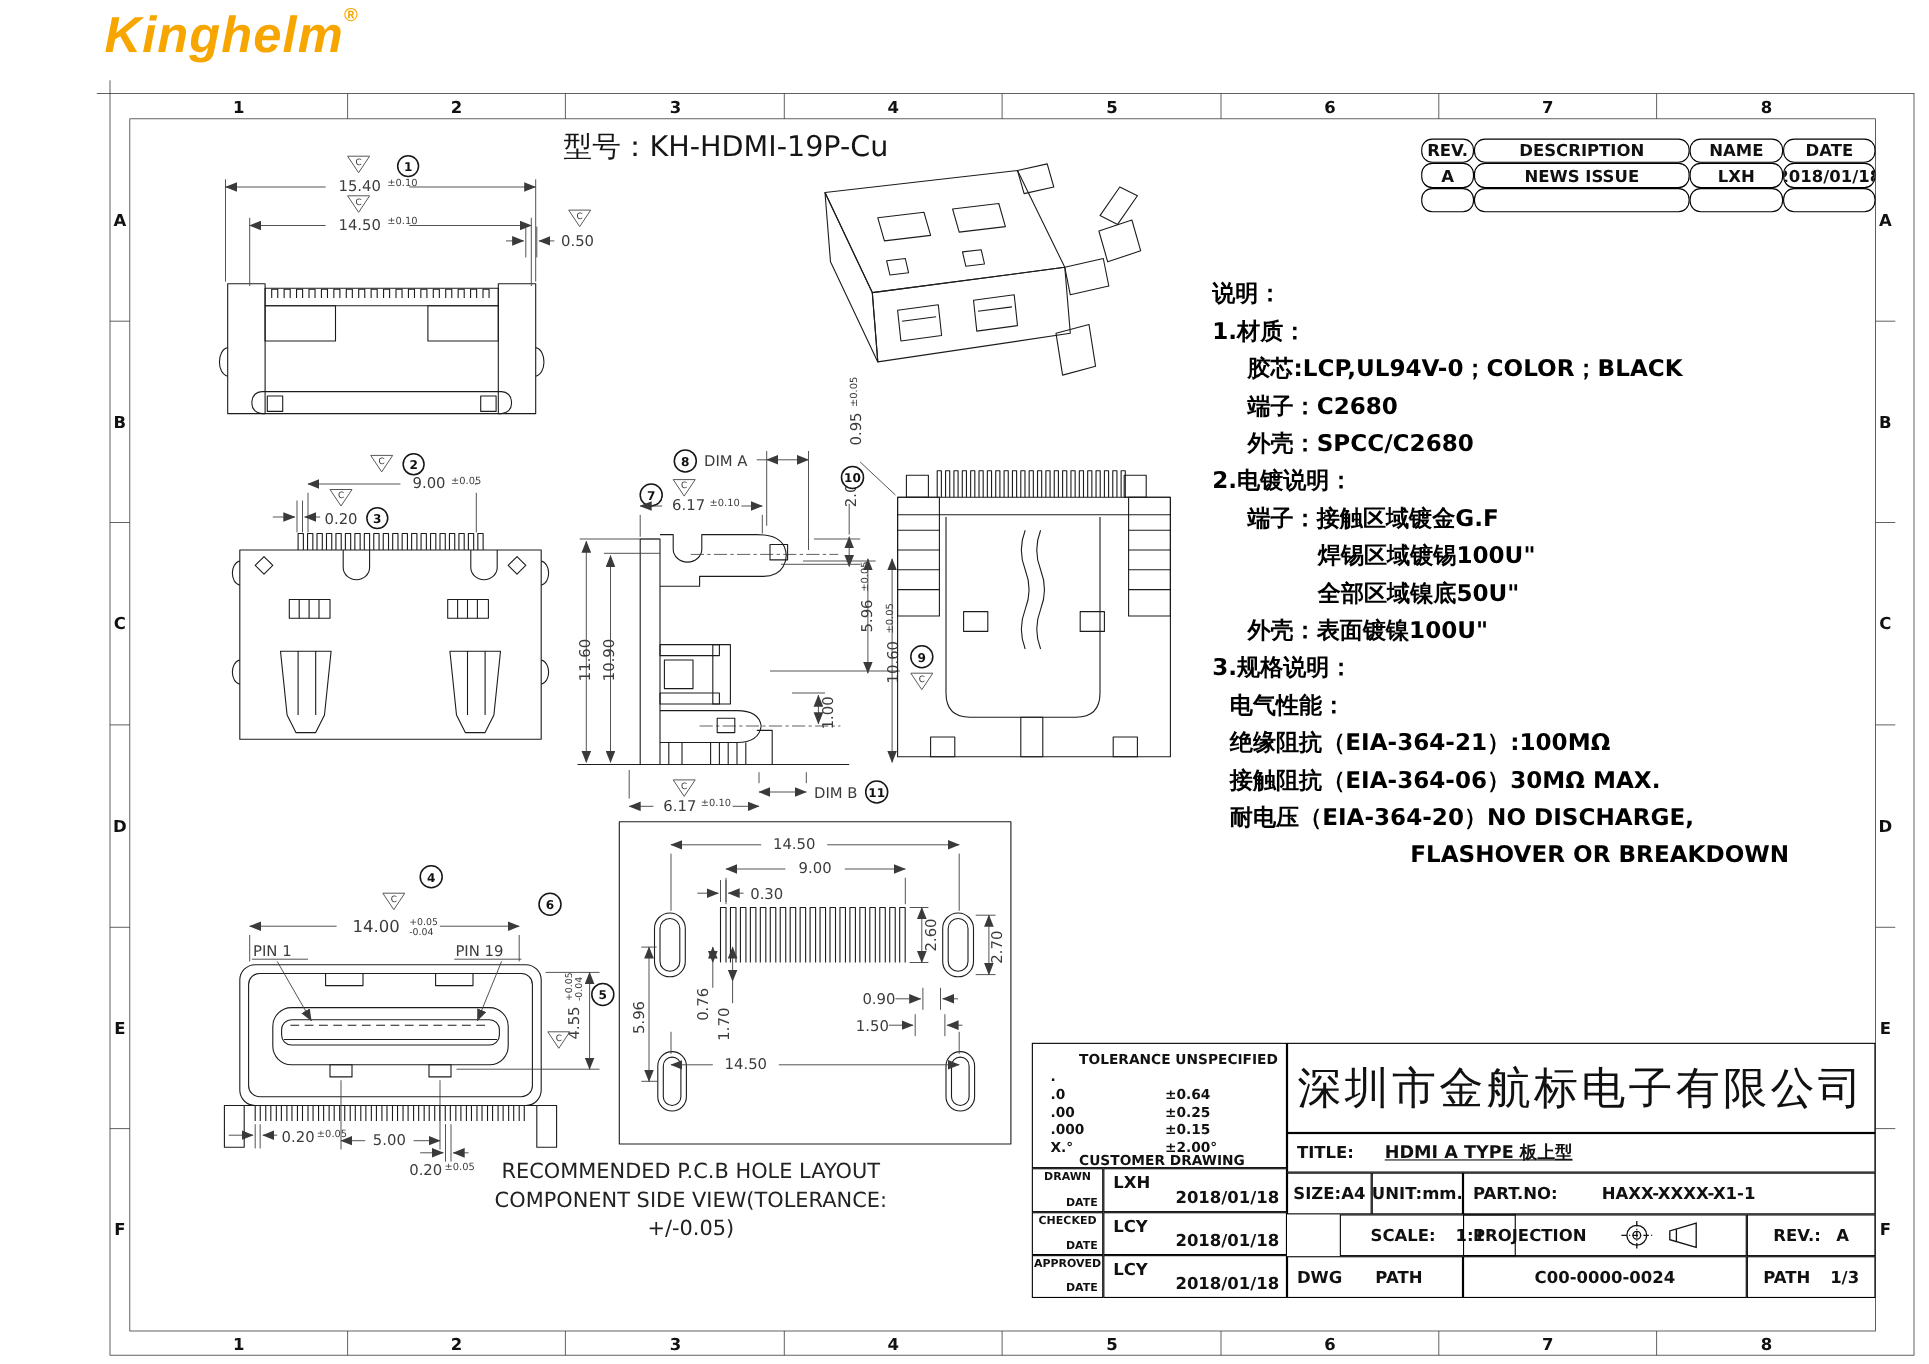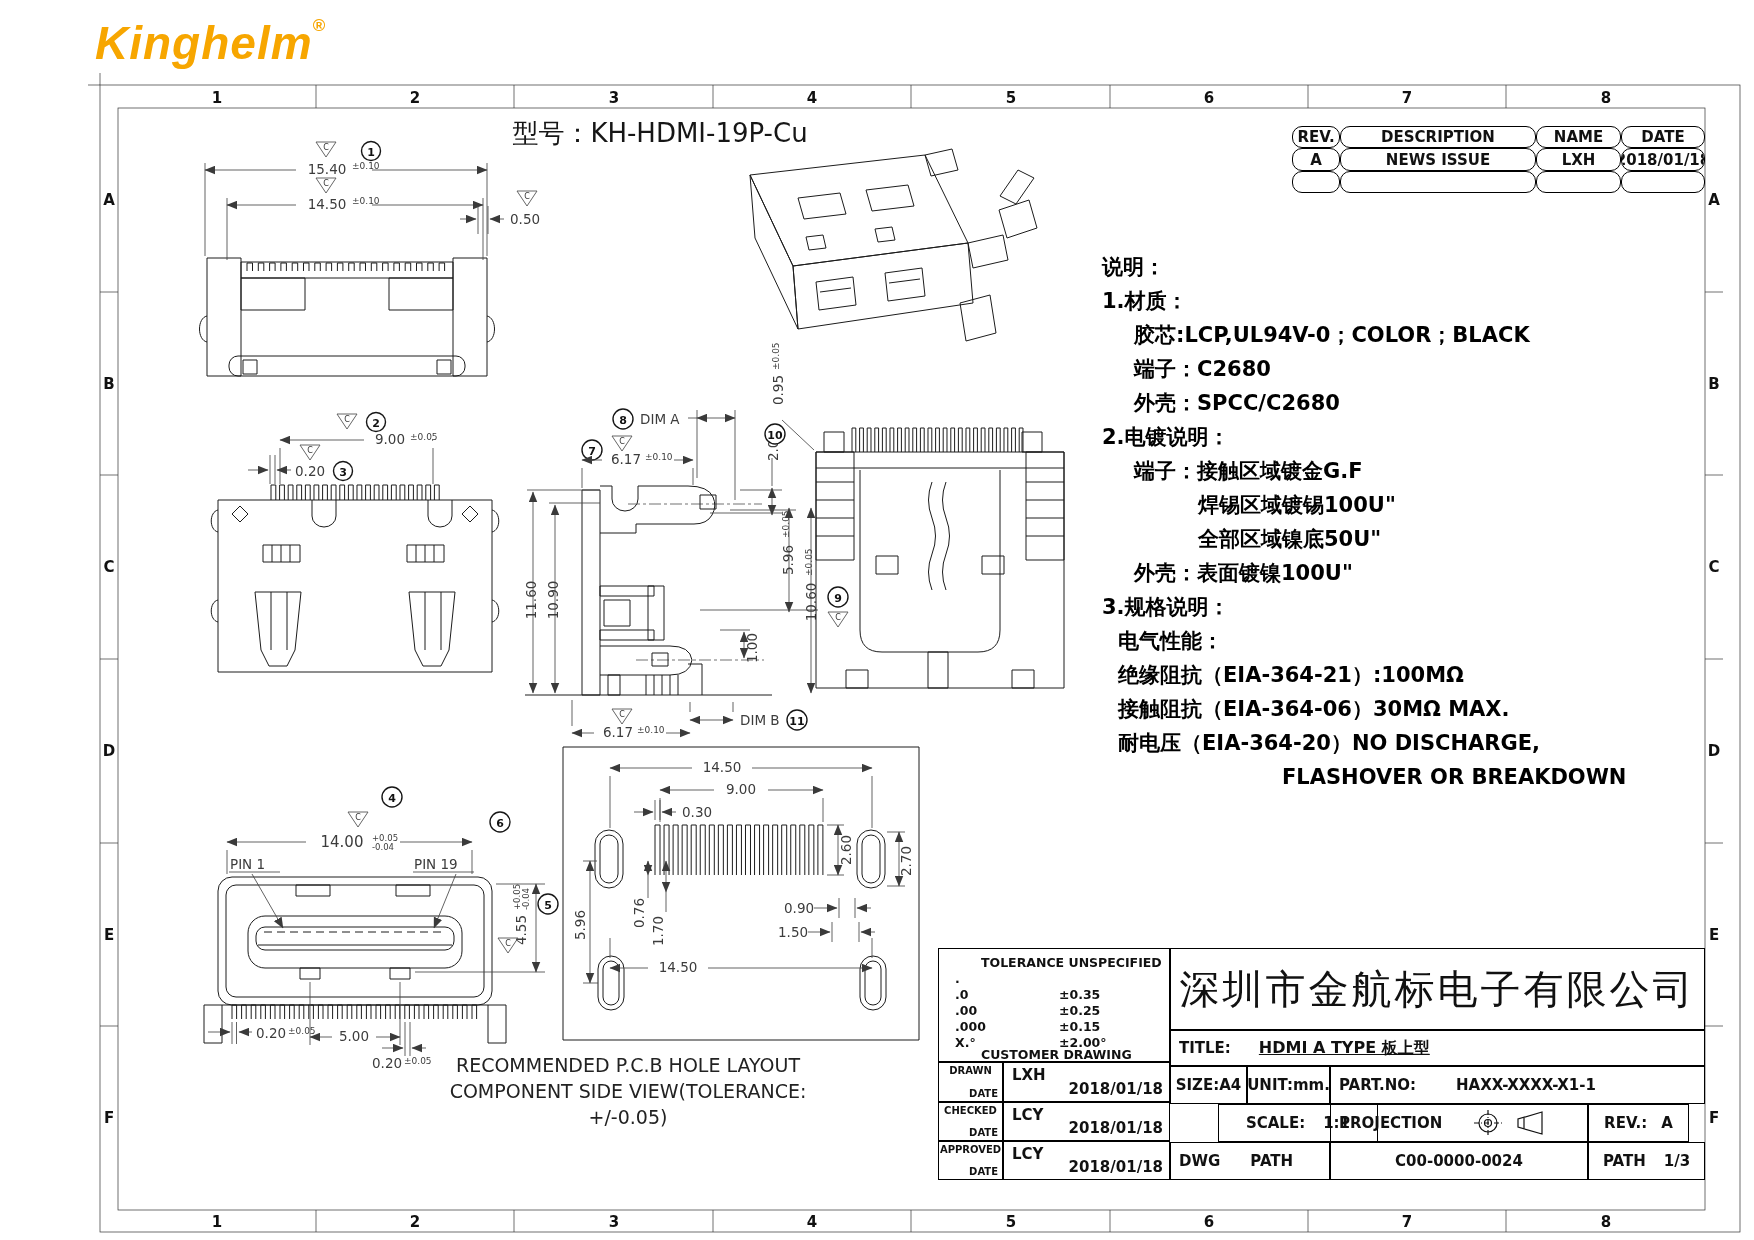--- a/index.html
+++ b/index.html
@@ -1,20 +1,20 @@
 <!DOCTYPE html>
 <html><head>
 <meta charset="utf-8">
 <style>
   html,body{margin:0;padding:0;background:#e8e8e8;}
   .sheet{position:relative;width:1754px;height:1240px;background:#ffffff;overflow:hidden;
          font-family:"DejaVu Sans",sans-serif;color:#111;}
   .abs{position:absolute;}
   
-  .logo{left:95px;top:16px;font-family:"Liberation Sans",sans-serif;font-style:italic;font-weight:bold;
+  .logo{left:95px;top:4px;font-family:"Liberation Sans",sans-serif;font-style:italic;font-weight:bold;
         font-size:46px;color:#F7A600;letter-spacing:1px;}
   .logo sup{font-size:17px;vertical-align:28px;}
   
   .model{left:440px;top:116px;width:440px;text-align:center;font-size:26px;color:#161616;}
   
   .notes{left:1102px;top:250px;width:600px;font-size:21px;font-weight:bold;color:#000;}
   .nline{height:34px;line-height:34px;white-space:nowrap;}
   .i1{padding-left:16px}.i2{padding-left:32px}.i3{padding-left:96px}
   .i4{padding-left:120px}.i5{padding-left:180px}.i6{padding-left:210px}
   
@@ -533,21 +533,21 @@
     <div>COMPONENT SIDE VIEW(TOLERANCE: +/-0.05)</div>
   </div>
 
   <div>
 
     <div class="cell" style="left:938px;top:948px;width:232px;height:114px;">
       <div style="position:absolute;left:0;top:0;width:100%;height:100%;">
         <div class="tolrow tolhead" style="left:42px;top:6px;">TOLERANCE UNSPECIFIED</div>
         <div class="tolrow" style="left:16px;top:22px;">.</div>
         <div class="tolrow" style="left:16px;top:38px;">.0</div>
-        <div class="tolrow" style="left:120px;top:38px;">±0.35</div>
+        <div class="tolrow" style="left:120px;top:38px;">±0.64</div>
         <div class="tolrow" style="left:16px;top:54px;">.00</div>
         <div class="tolrow" style="left:120px;top:54px;">±0.25</div>
         <div class="tolrow" style="left:16px;top:70px;">.000</div>
         <div class="tolrow" style="left:120px;top:70px;">±0.15</div>
         <div class="tolrow" style="left:16px;top:86px;">X.°</div>
         <div class="tolrow" style="left:120px;top:86px;">±2.00°</div>
         <div class="tolrow" style="left:42px;top:98px;">CUSTOMER DRAWING</div>
       </div>
     </div>
 
@@ -599,21 +599,21 @@
         <g fill="none" stroke="#111" stroke-width="1.2">
           <circle cx="18" cy="15" r="9"></circle>
             <circle cx="18" cy="15" r="3.5"></circle>
           <line x1="4" y1="15" x2="32" y2="15" stroke-dasharray="5 2 1 2"></line>
           <line x1="18" y1="2" x2="18" y2="28" stroke-dasharray="5 2 1 2"></line>
           <path d="M72,4 L48,11 L48,19 L72,26 Z"></path>
             <line x1="54" y1="9.5" x2="54" y2="20.5"></line>
         </g>
       </svg>
     </div>
-    <div class="cell f15" style="left:1588px;top:1104px;width:101px;height:38px;">
+    <div class="cell f15" style="left:1588px;top:1104px;width:117px;height:38px;">
       <span>REV.:</span>
         <span style="margin-left:14px;">A</span>
     </div>
 
     <div class="cell f15 titlerow" style="left:1170px;top:1142px;width:160px;height:38px;text-align:right;">
       <span>DWG</span>
         <span style="margin-left:30px;">PATH</span>
     </div>
     <div class="cell f15" style="left:1330px;top:1142px;width:258px;height:38px;">C00-0000-0024</div>
     <div class="cell f15" style="left:1588px;top:1142px;width:117px;height:38px;">

